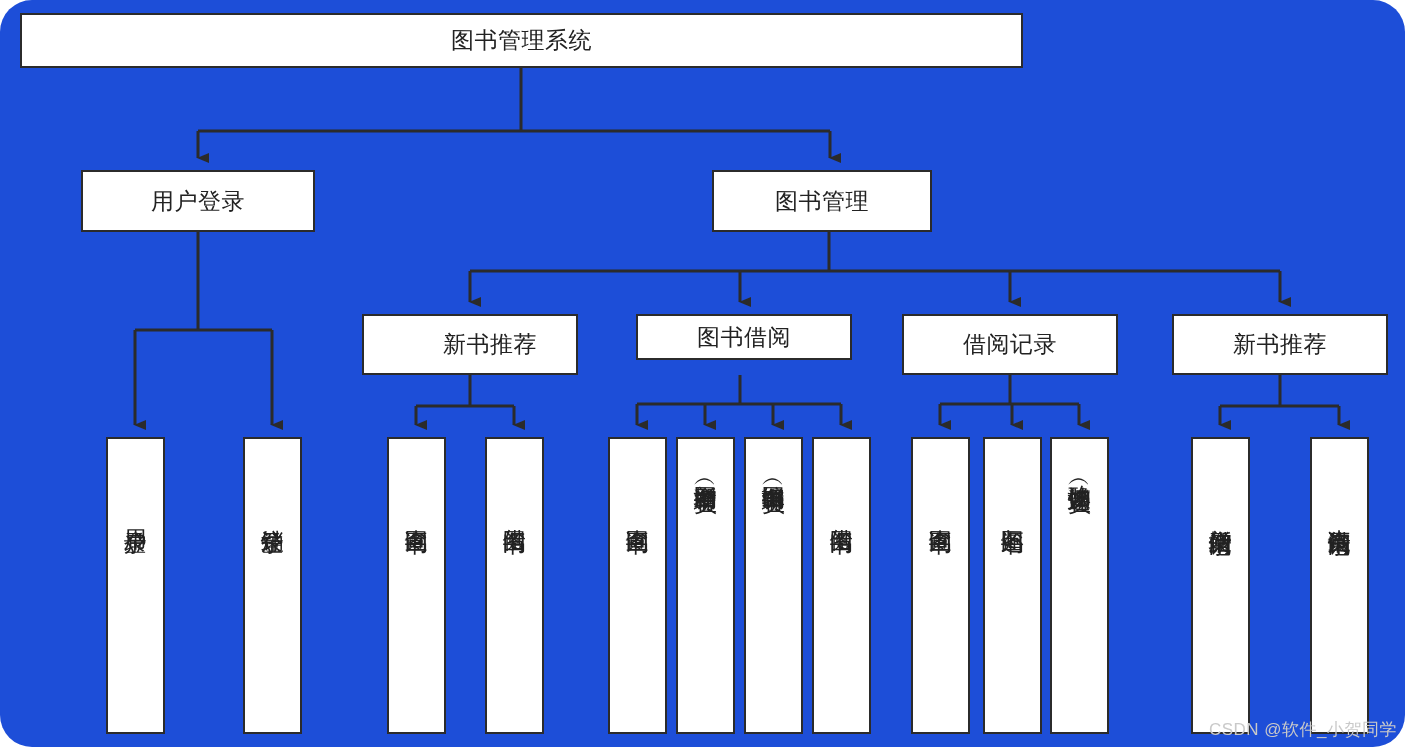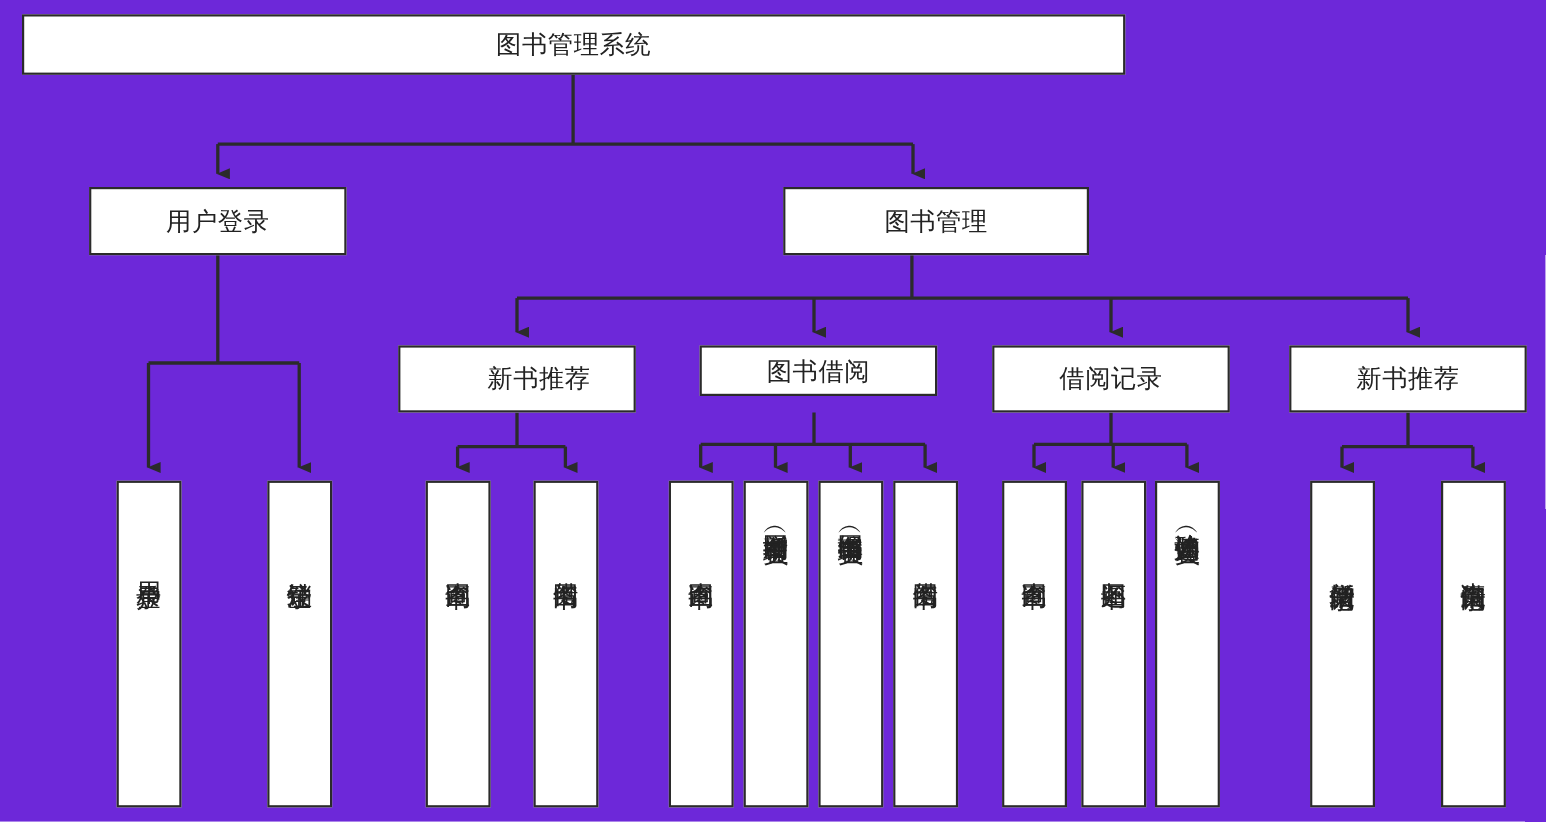--- a/index.html
+++ b/index.html
@@ -7,22 +7,23 @@
     padding: 0;
     background: #ffffff;
   }
   body {
     font-family: "Liberation Sans", "DejaVu Sans", sans-serif;
   }
   #canvas {
     position: relative;
     width: 1405px;
     height: 747px;
-    background: #6d28d9;
+    background: #1d4ed8;
     overflow: hidden;
+    border-radius: 32px;
   }
   #wires {
     position: absolute;
     left: 0;
     top: 0;
     width: 1405px;
     height: 747px;
     pointer-events: none;
   }
   .node {
@@ -125,21 +126,21 @@
     </g>
   </svg>
 
   <div id="node-layer">
       <div class="node node-h" style="left: 20px; top: 13px; width: 1003px; height: 55px;">
         <span class="label">图书管理系统</span>
       </div>
       <div class="node node-h" style="left: 81px; top: 170px; width: 234px; height: 62px;">
         <span class="label">用户登录</span>
       </div>
-      <div class="node node-h" style="left: 712px; top: 170px; width: 278px; height: 62px;">
+      <div class="node node-h" style="left: 712px; top: 170px; width: 220px; height: 62px;">
         <span class="label">图书管理</span>
       </div>
       <div class="node node-h" style="left: 362px; top: 314px; width: 216px; height: 61px; padding-left: 40px;">
         <span class="label">新书推荐</span>
       </div>
       <div class="node node-h" style="left: 636px; top: 314px; width: 216px; height: 46px;">
         <span class="label">图书借阅</span>
       </div>
       <div class="node node-h" style="left: 902px; top: 314px; width: 216px; height: 61px;">
         <span class="label">借阅记录</span>
@@ -181,13 +182,14 @@
         <span class="label">确认归还（管理员）</span>
       </div>
       <div class="node node-v pad-mid" style="left: 1191px; top: 437px; width: 59px; height: 297px;">
         <span class="label">新增借阅记录</span>
       </div>
       <div class="node node-v pad-mid" style="left: 1310px; top: 437px; width: 59px; height: 297px;">
         <span class="label">查询借阅记录</span>
       </div>
     </div>
 
+  <div class="watermark">CSDN @软件_小贺同学</div>
 </div>
 
 </body></html>

